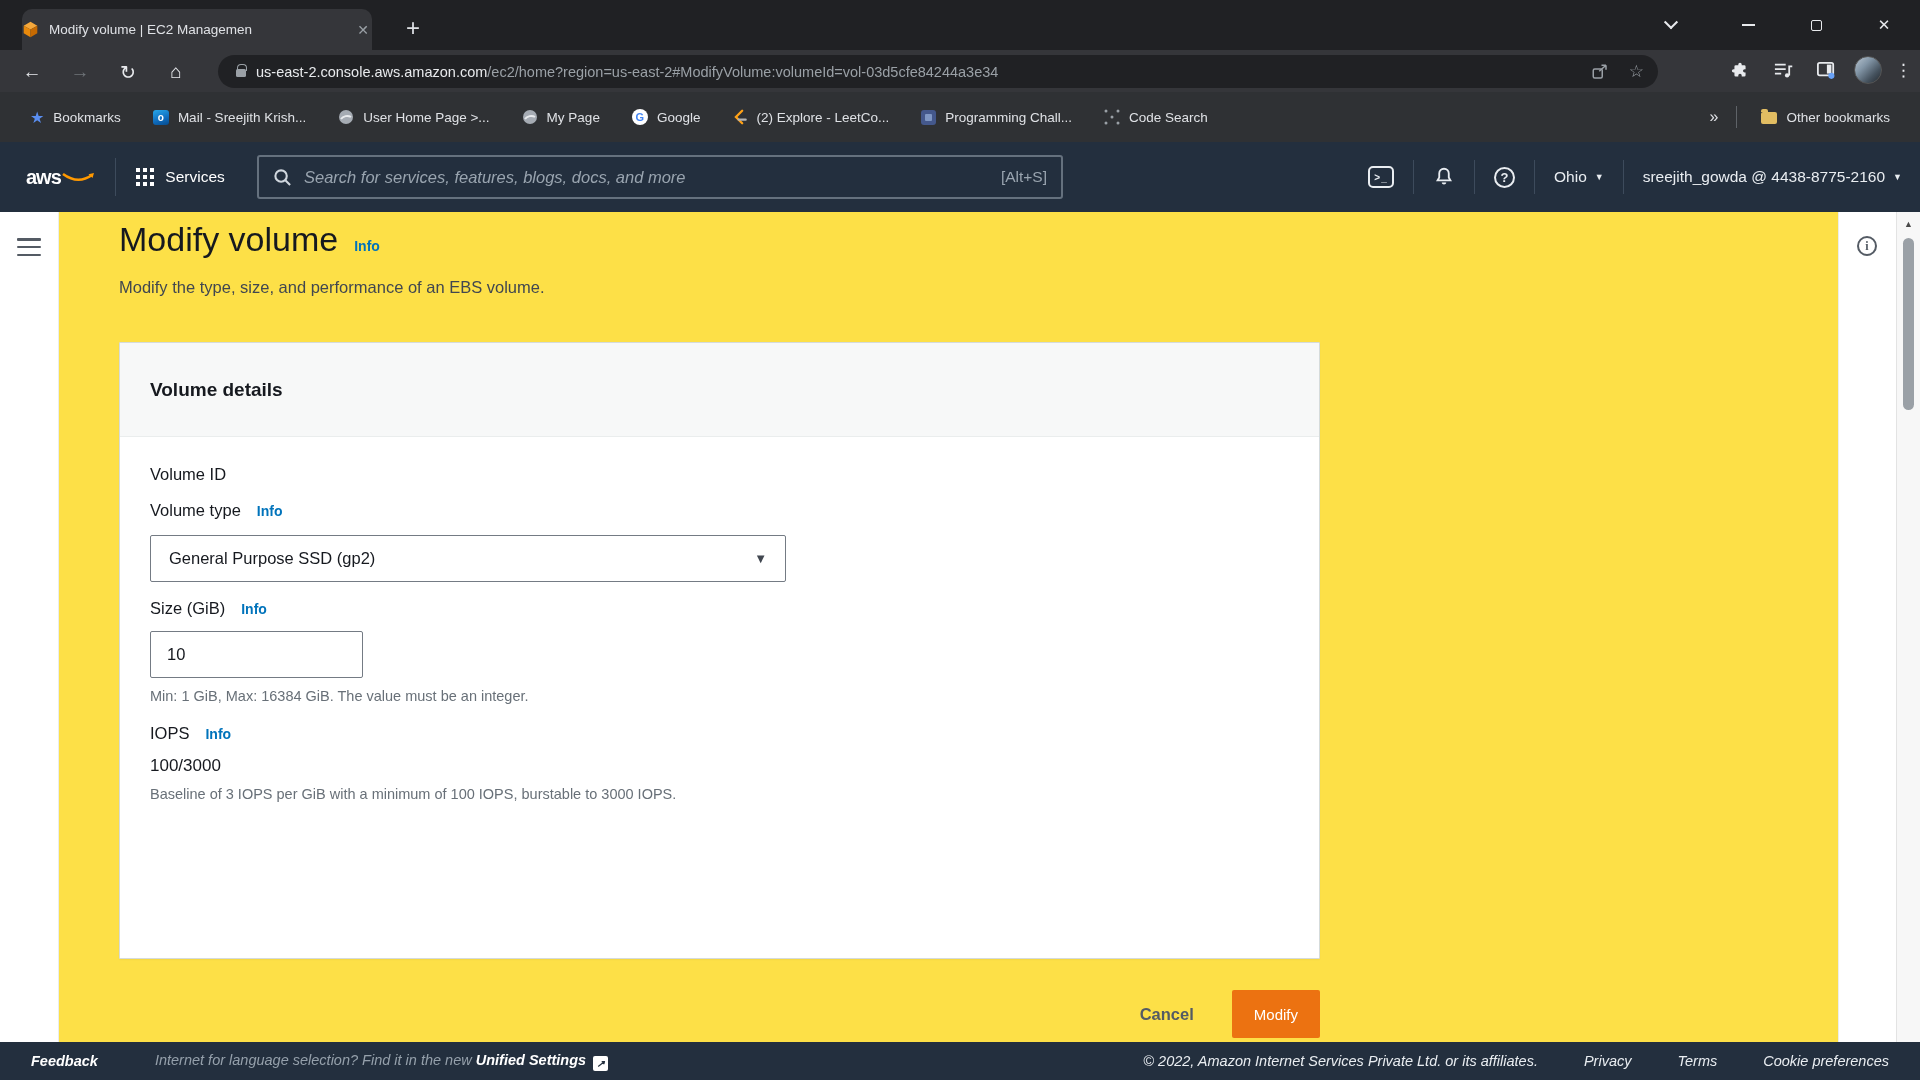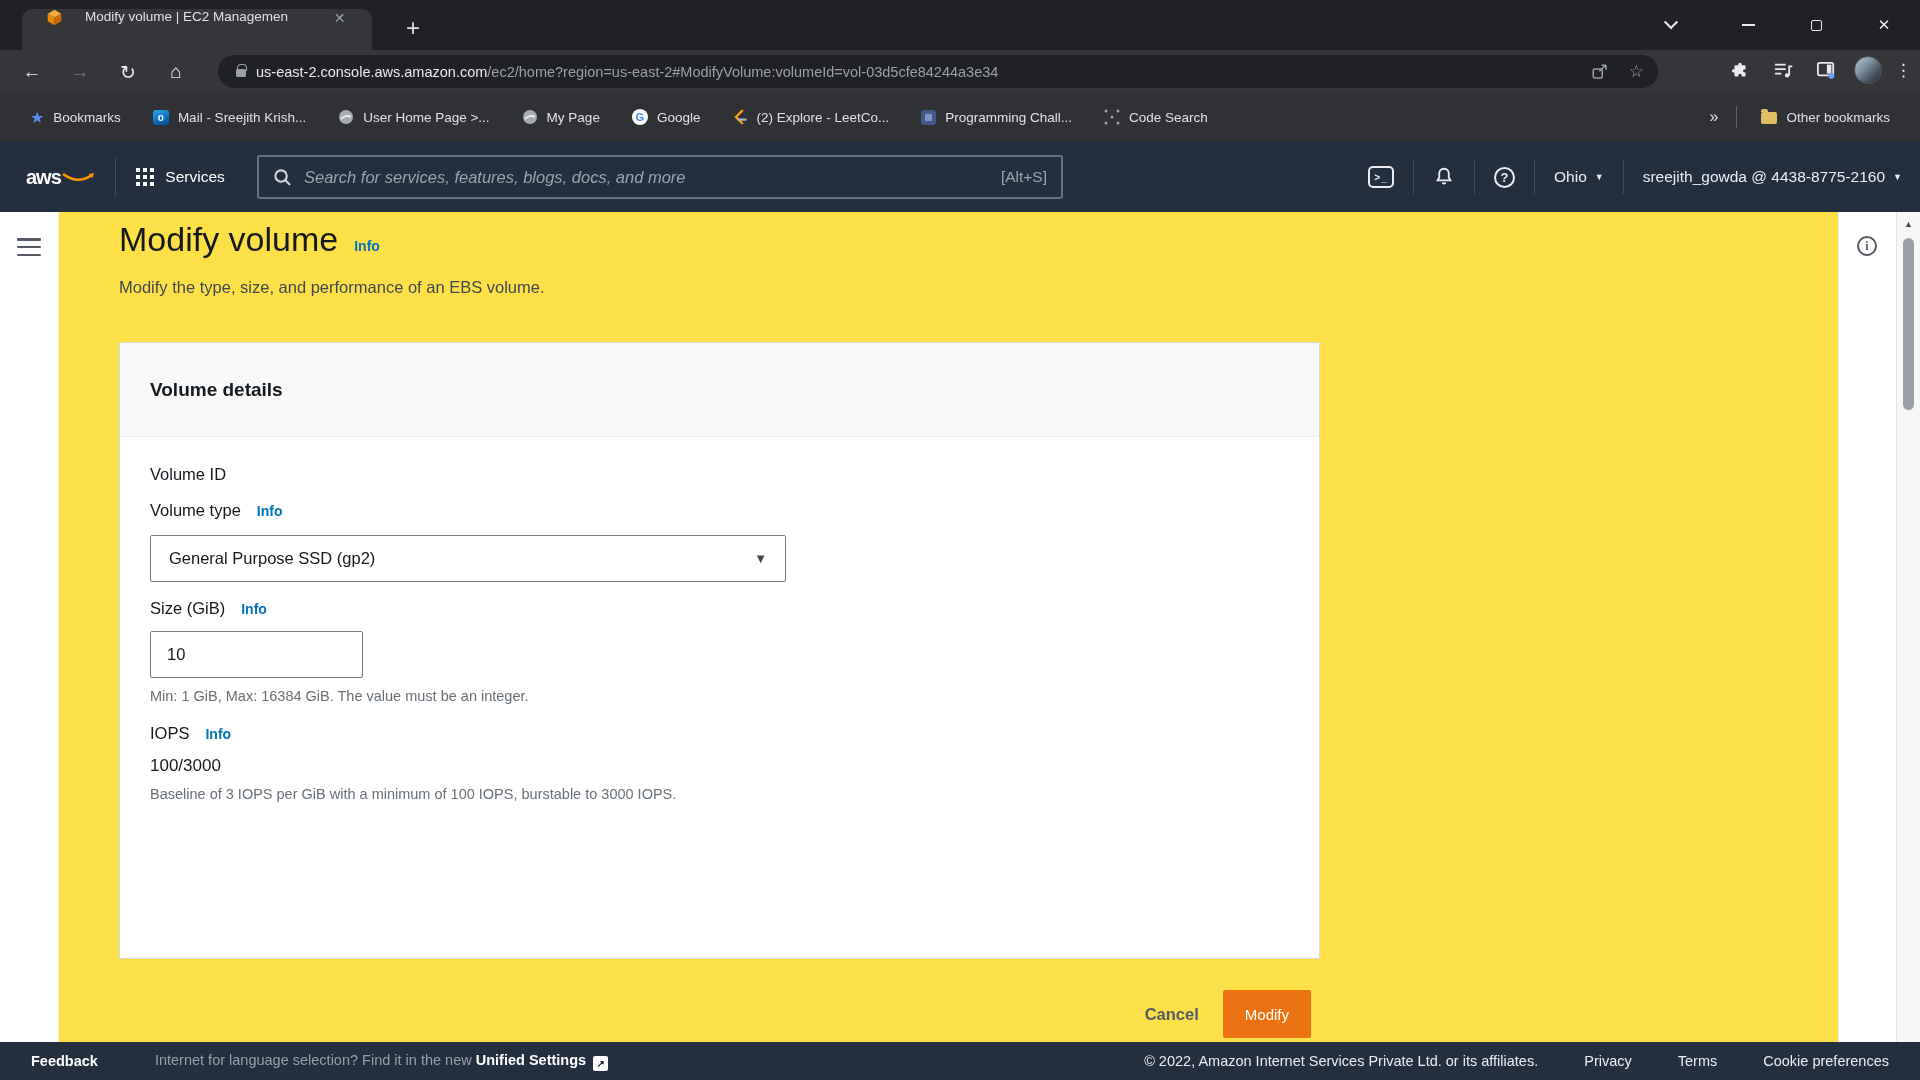--- a/index.html
+++ b/index.html
@@ -1,20 +1,20 @@
 <!DOCTYPE html>
 <html><head>
 <meta charset="utf-8">
 <style>
   * { margin:0; padding:0; box-sizing:border-box; }
   html,body { width:1920px; height:1080px; overflow:hidden; font-family:"Liberation Sans", sans-serif; background:#fff; }
 
   
   .tabstrip { position:absolute; top:0; left:0; width:1920px; height:50px; background:#202124; }
-  .tab { position:absolute; left:22px; top:9px; width:350px; height:41px; background:#35363a; border-radius:10px 10px 0 0; display:flex; padding:0 24px;gap:12px; }
+  .tab { position:absolute; left:22px; top:9px; width:350px; height:41px; background:#35363a; border-radius:10px 10px 0 0; display:flex; align-items:center; padding:0 0; }
   .favicon-cube { width:17px; height:17px; flex:0 0 17px; }
   .tab-title { margin-left:10px; color:#dfe1e5; font-size:13.5px; white-space:nowrap; overflow:hidden; width:250px; }
   .tab-close { margin-left:auto; color:#9aa0a6; font-size:14px; width:18px; height:18px; line-height:18px; text-align:center; border-radius:50%; }
   .newtab { position:absolute; left:398px; top:14px; color:#dfe1e5; font-size:24px; font-weight:300; width:30px; height:30px; line-height:28px; text-align:center; border-radius:50%; }
   .winctl { position:absolute; top:12px; width:26px; height:26px; display:flex; align-items:center; justify-content:center; color:#e8eaed; }
   .wc-chevron { left:1658px; } .wc-min { left:1735px; } .wc-max { left:1803px; } .wc-close { left:1871px; font-size:15px; }
   .chev { width:10px; height:10px; border-right:2px solid #e8eaed; border-bottom:2px solid #e8eaed; transform:rotate(45deg) translate(-2px,-2px); }
   .minbar { width:13px; height:2px; background:#e8eaed; }
   .maxbox { width:11px; height:11px; border:1.6px solid #e8eaed; border-radius:2px; }
 
@@ -96,26 +96,26 @@
   .copy-ico::after { content:""; position:absolute; left:0; bottom:0; width:10px; height:11px; border:2px solid #545b64; border-radius:1px; background:#fff; }
   .vol-link { color:#0073bb; font-size:17px; }
   .select-box { margin-top:15px; width:636px; height:47px; border:1px solid #747b84; border-radius:2px; background:#fff; display:flex; align-items:center; padding:0 18px; }
   .select-box .val { font-size:16.5px; color:#16191f; }
   .select-box .dd { margin-left:auto; color:#414750; font-size:13px; }
   .size-input { margin-top:13px; width:213px; height:47px; border:1px solid #747b84; border-radius:2px; padding:0 16px; font-size:16.5px; color:#16191f; font-family:"Liberation Sans", sans-serif; outline:none; background:#fff; }
   .hint { margin-top:10px; font-size:14.5px; color:#687078; }
   .plain-val { margin-top:13px; font-size:17px; color:#16191f; }
   .mt34 { margin-top:17px; } .mt30 { margin-top:20px; }
 
-  .actions { position:absolute; left:110px; top:778px; width:1201px; display:flex; justify-content:flex-end; gap:14px; }
+  .actions { position:absolute; left:119px; top:778px; width:1201px; display:flex; justify-content:flex-end; gap:28px; }
   .btn-cancel { font-size:16.5px; font-weight:bold; color:#545b64; padding:12px 10px; background:none; border:none; font-family:"Liberation Sans", sans-serif; }
   .btn-modify { font-size:15px; font-weight:normal; color:#fff; background:#ec7211; border:none; border-radius:2px; padding:0 22px; height:48px; font-family:"Liberation Sans", sans-serif; }
 
   
-  .footer { position:absolute; left:0; top:1042px; width:1920px; height:38px; background:#232f3e; display:flex; align-items:center; padding:0 31px; font-size:14.5px; z-index:5; }
+  .footer { position:absolute; left:0; top:1042px; width:1920px; height:38px; background:#232f3e; display:flex; align-items:center; padding:0 31px; font-size:14.5px; z-index:5;font-style:italic; }
   .ft-feedback { color:#fff; font-weight:bold; }
   .ft-lang { margin-left:57px; color:#95a0ab; }
   .ft-lang b { color:#fff; }
   .extlink { display:inline-flex; width:15px; height:15px; background:#fff; color:#232f3e; border-radius:2px; font-size:10px; font-weight:bold; align-items:center; justify-content:center; margin-left:7px; vertical-align:-2px; }
   .ft-right { margin-left:auto; display:flex; align-items:center; gap:0; color:#e9edf1; }
   .ft-item { margin-left:46px; color:#e9edf1; }
 
   svg { display:block; }
 </style>
 </head>

